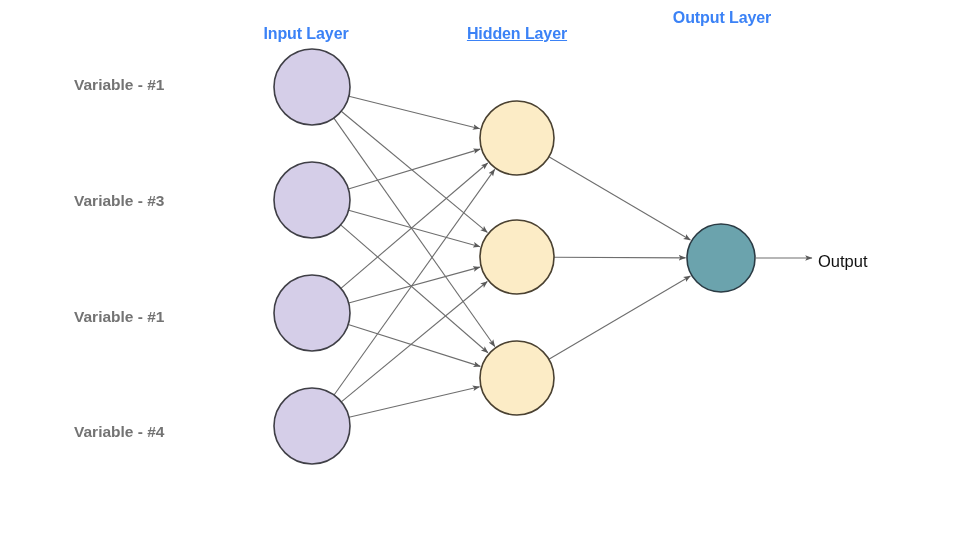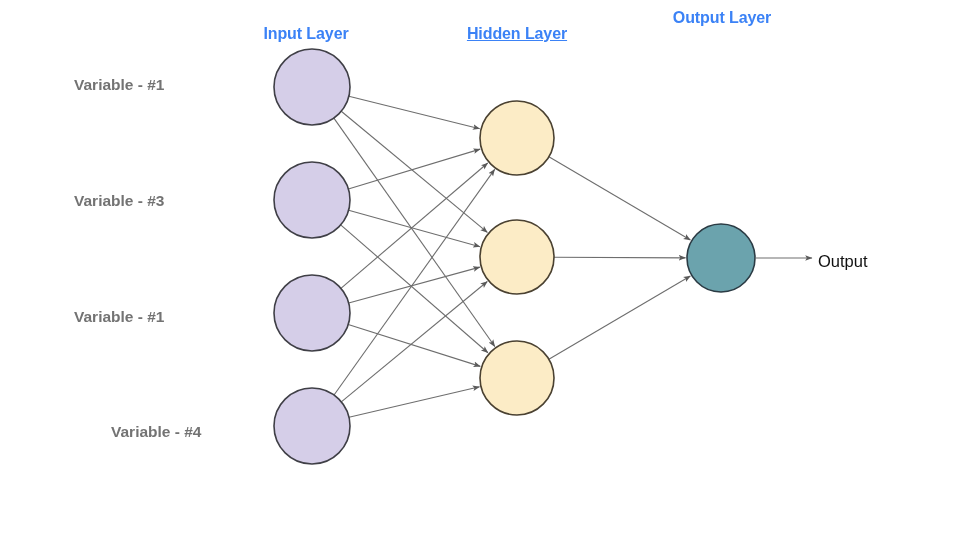--- a/index.html
+++ b/index.html
@@ -105,18 +105,18 @@
 
   <div id="layer-titles">
       <div class="layer-title" style="left: 306px; top: 25px;">Input Layer</div>
       <div class="layer-title" style="left: 517px; top: 25px; text-decoration: underline;">Hidden Layer</div>
       <div class="layer-title" style="left: 722px; top: 9px;">Output Layer</div>
     </div>
   <div id="input-labels">
       <div class="var-label" style="left: 74px; top: 85px;">Variable - #1</div>
       <div class="var-label" style="left: 74px; top: 201px;">Variable - #3</div>
       <div class="var-label" style="left: 74px; top: 317px;">Variable - #1</div>
-      <div class="var-label" style="left: 74px; top: 432px; margin-left: 37px;">Variable - #4</div>
+      <div class="var-label" style="left: 74px; top: 432px;">Variable - #4</div>
     </div>
 
   <div class="out-label" id="out-text" style="left: 818px; top: 261px;">Output</div>
 
 </div>
 
 </body></html>

